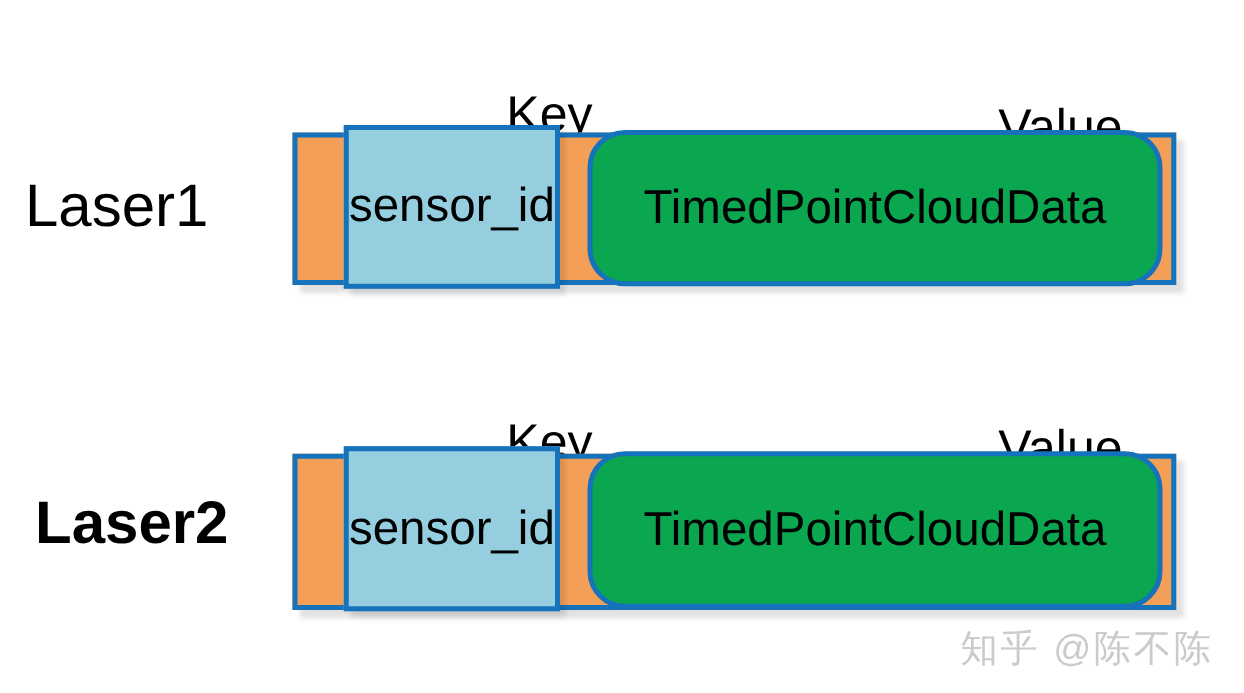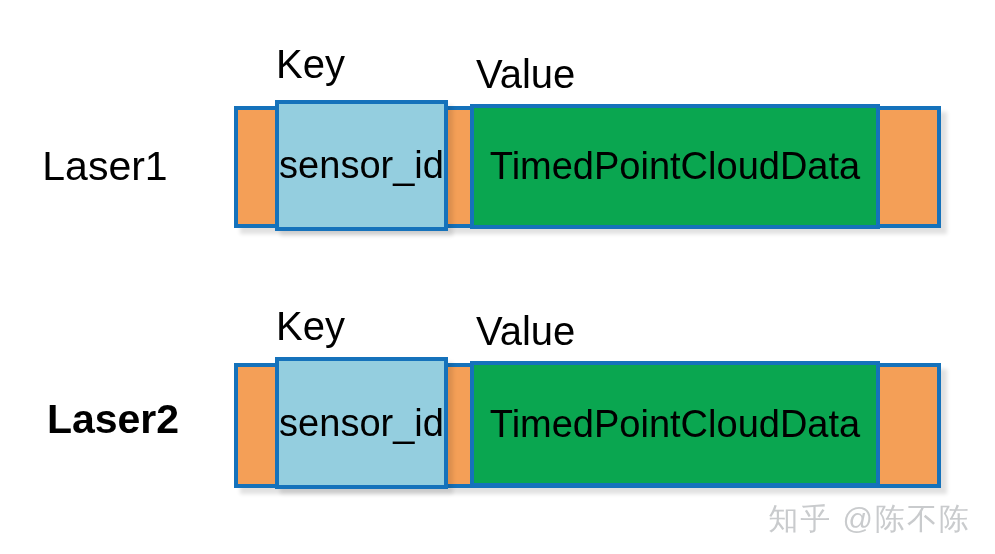--- a/index.html
+++ b/index.html
@@ -8,34 +8,34 @@
     width: 995px;
     height: 554px;
     background: #ffffff;
     font-family: "Liberation Sans", sans-serif;
     overflow: hidden;
     color: #000;
   }
   .row-label {
     position: absolute;
     width: 170px;
-    text-align: center;
-    font-size: 41px;
+    font-size: 48px;
     line-height: 46px;
     color: #000;
   }
   .col-header {
     position: absolute;
-    text-align: left;
+    text-align: right;
     font-size: 40px;
     line-height: 46px;
     color: #000;
+    margin-top: 28px;
   }
   .key-header   { left: 276px; width: 198px; }
-  .value-header { left: 476px; width: 434px; }
+  .value-header { left: 464px; width: 434px; }
 
   .bar {
     position: absolute;
     left: 234px;
     width: 707px;
     box-sizing: border-box;
     background: var(--orange, #F49F57);
     border: 4px solid var(--border-blue, #1572BB);
     box-shadow: 6px 6px 4px rgba(0,0,0,0.12);
   }
@@ -51,22 +51,23 @@
     color: #000;
   }
   .key-box {
     left: 275px;
     width: 173px;
     background: var(--light-blue, #94CEDF);
     box-shadow: 5px 5px 4px rgba(0,0,0,0.10);
   }
   .value-box {
     left: 470px;
-    width: 410px;
+    width: 460px;
     background: var(--green, #0AA650);
+    border-radius: 30px;
   }
 
   
   .r1 .row-label   { left: 20px;  top: 143px; }
   .r1 .key-header  { top: 41px; }
   .r1 .value-header{ top: 51px; }
   .r1 .bar         { top: 106px; height: 122px; }
   .r1 .key-box     { top: 100px; height: 131px; }
   .r1 .value-box   { top: 104px; height: 125px; }
 

